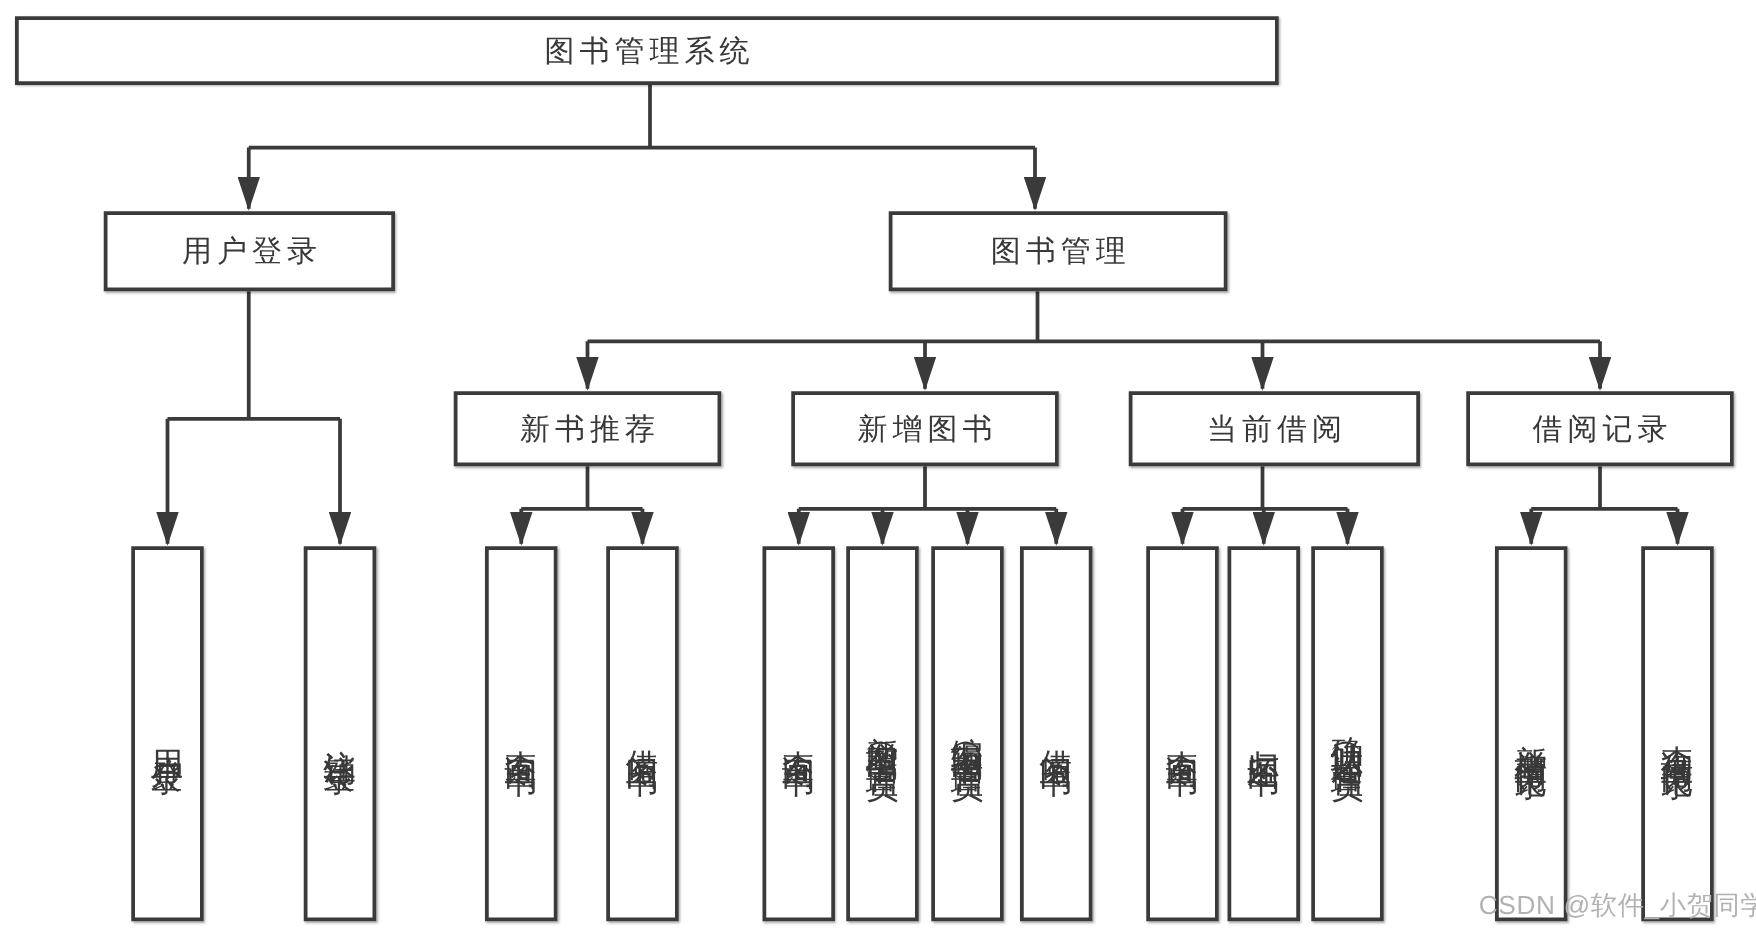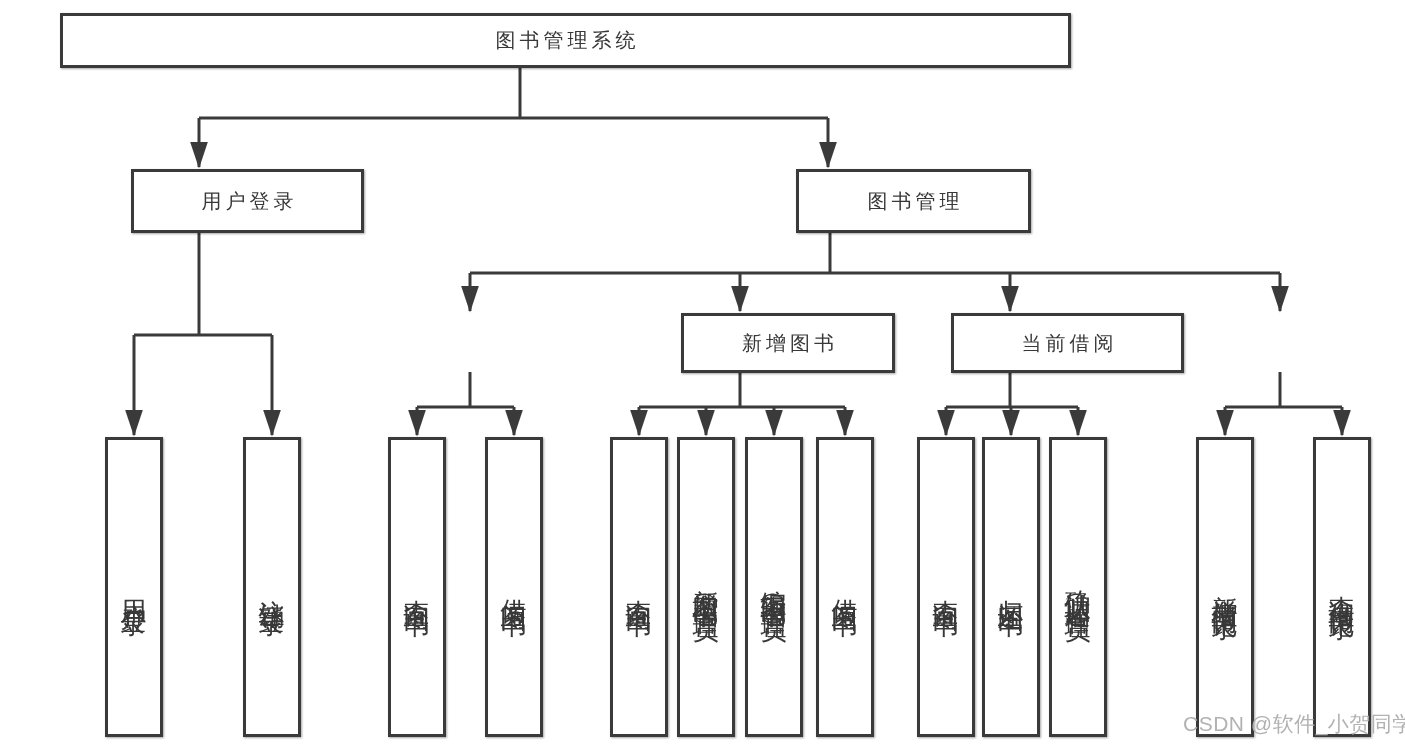--- a/index.html
+++ b/index.html
@@ -22,25 +22,24 @@
     background: #ffffff;
     border: 3px solid #3a3a3a;
     box-shadow: 1px 1px 2px rgba(0,0,0,0.35);
     display: flex;
     align-items: center;
     justify-content: center;
     color: #383838;
     z-index: 2;
   }
   .hlabel {
-    font-size: 20px;
+    font-size: 24px;
     letter-spacing: 4px;
     text-indent: 4px;
     white-space: nowrap;
-    margin-left: 48px;
   }
   .leaf {
     writing-mode: vertical-rl;
     text-orientation: mixed;
     font-size: 26px;
     letter-spacing: 4px;
     line-height: 1;
   }
   .watermark {
     position: absolute;
@@ -48,21 +47,21 @@
     top: 710px;
     font-size: 21px;
     color: #b2b2b2;
     letter-spacing: 0.5px;
     white-space: nowrap;
     z-index: 5;
   }
   
   .n-root { left: 12px;  top: 13px;  width: 1011px; height: 55px; }
   .n-l1a  { left: 83px;  top: 169px; width: 233px;  height: 64px; }
-  .n-l1b  { left: 748px; top: 169px; width: 235px;  height: 64px; }
+  .n-l1b  { left: 711px; top: 169px; width: 271px;  height: 64px; }
   .n-l2a  { left: 363px;  top: 313px; width: 214px; height: 60px; }
   .n-l2b  { left: 633px;  top: 313px; width: 214px; height: 60px; }
   .n-l2c  { left: 903px;  top: 313px; width: 233px; height: 60px; }
   .n-l2d  { left: 1173px; top: 313px; width: 214px; height: 60px; }
   .lf { top: 437px; width: 58px; height: 300px; }
   .lf-a1 { left: 105px; }  .lf-a2 { left: 243px; }
   .lf-b1 { left: 388px; }  .lf-b2 { left: 485px; }
   .lf-c1 { left: 610px; }  .lf-c2 { left: 677px; }
   .lf-c3 { left: 745px; }  .lf-c4 { left: 816px; }
   .lf-d1 { left: 917px; }  .lf-d2 { left: 982px; }
@@ -122,22 +121,24 @@
       <path d="M1225,407 V435" marker-end="url(#arrow)"></path>
       <path d="M1342,407 V435" marker-end="url(#arrow)"></path>
     </g>
   </svg>
 
   <div class="node n-root hlabel">图书管理系统</div>
 
   <div class="node n-l1a hlabel">用户登录</div>
   <div class="node n-l1b hlabel">图书管理</div>
 
+  <div class="node n-l2a hlabel">新书推荐</div>
   <div class="node n-l2b hlabel">新增图书</div>
   <div class="node n-l2c hlabel">当前借阅</div>
+  <div class="node n-l2d hlabel">借阅记录</div>
 
   <div class="node leaf lf lf-a1">用户登录</div>
   <div class="node leaf lf lf-a2">注销登录</div>
   <div class="node leaf lf lf-b1">查询图书</div>
   <div class="node leaf lf lf-b2">借阅图书</div>
   <div class="node leaf lf lf-c1">查询图书</div>
   <div class="node leaf lf lf-c2">新增图书（管理员）</div>
   <div class="node leaf lf lf-c3">编辑图书（管理员）</div>
   <div class="node leaf lf lf-c4">借阅图书</div>
   <div class="node leaf lf lf-d1">查询图书</div>

